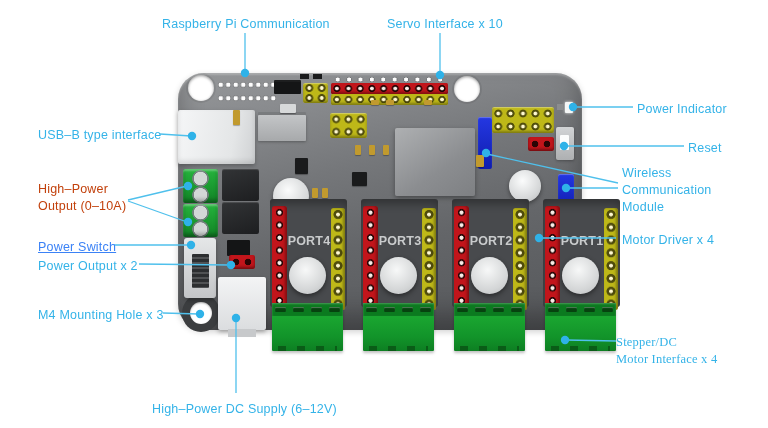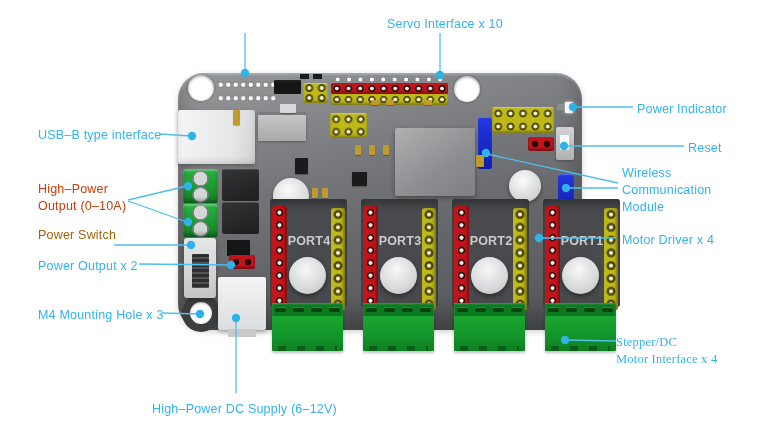--- a/index.html
+++ b/index.html
@@ -248,27 +248,28 @@
       <circle cx="236" cy="318" r="4.2"></circle>
         <circle cx="573" cy="107" r="4.2"></circle>
       <circle cx="564" cy="146" r="4.2"></circle>
         <circle cx="486" cy="153" r="4.2"></circle>
       <circle cx="566" cy="188" r="4.2"></circle>
         <circle cx="539" cy="238" r="4.2"></circle>
       <circle cx="565" cy="340" r="4.2"></circle>
     </g>
   </svg>
 
+  <div class="label" style="left: 162px; top: 16px; color: rgb(52, 179, 232);">Raspberry Pi Communication</div>
   <div class="label" style="left: 387px; top: 16px; color: rgb(52, 179, 232); text-align: center;">Servo Interface x 10</div>
   <div class="label" style="left: 38px; top: 127px; color: rgb(52, 179, 232);">USB–B type interface</div>
   <div class="label" style="left: 38px; top: 181px; color: #c2410c;">
     <div>High–Power</div>
     <div>Output (0–10A)</div>
   </div>
-  <div class="label" style="left: 38px; top: 227px; color: #a16207;">Power Switch</div>
+  <div class="label" style="left: 38px; top: 239px; color: #3b82f6; text-decoration: underline;">Power Switch</div>
   <div class="label" style="left: 38px; top: 258px; color: rgb(52, 179, 232);">Power Output x 2</div>
   <div class="label" style="left: 38px; top: 307px; color: rgb(52, 179, 232);">M4 Mounting Hole x 3</div>
   <div class="label" style="left: 152px; top: 401px; color: rgb(52, 179, 232);">High–Power DC Supply (6–12V)</div>
   <div class="label" style="left: 637px; top: 101px; color: rgb(52, 179, 232);">Power Indicator</div>
   <div class="label" style="left: 688px; top: 140px; color: rgb(52, 179, 232);">Reset</div>
   <div class="label" style="left: 622px; top: 165px; color: rgb(52, 179, 232);">
     <div>Wireless</div>
     <div>Communication</div>
     <div>Module</div>
   </div>

